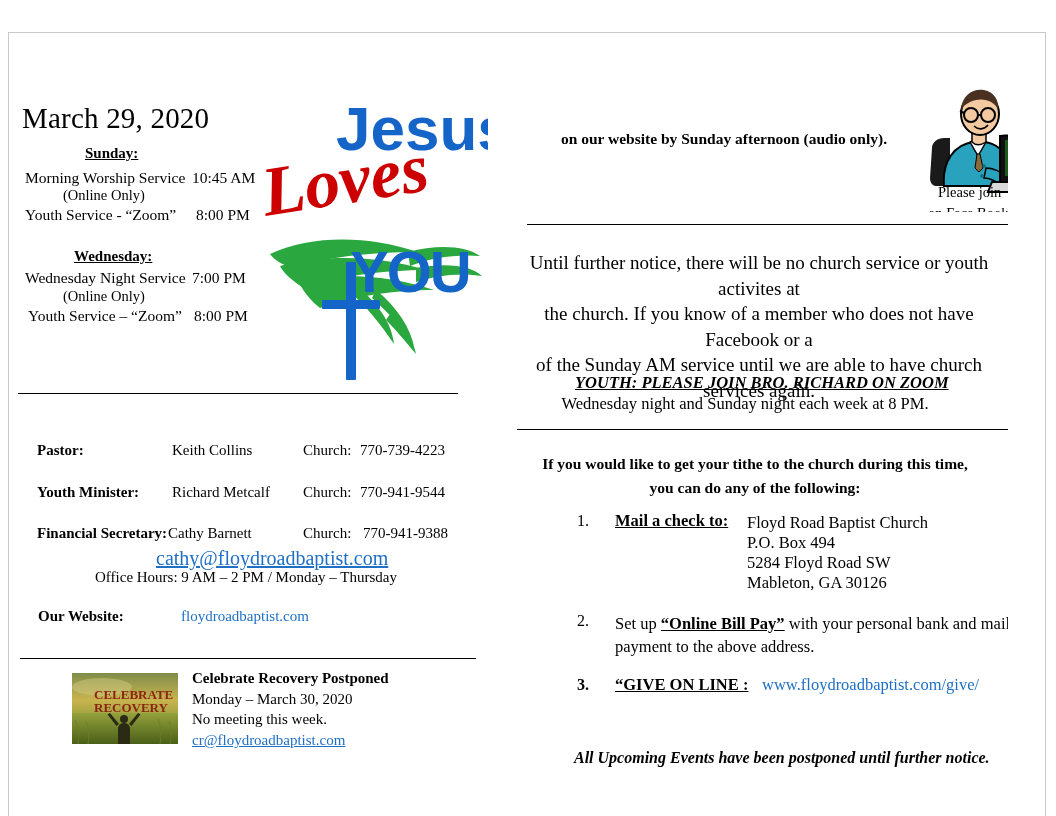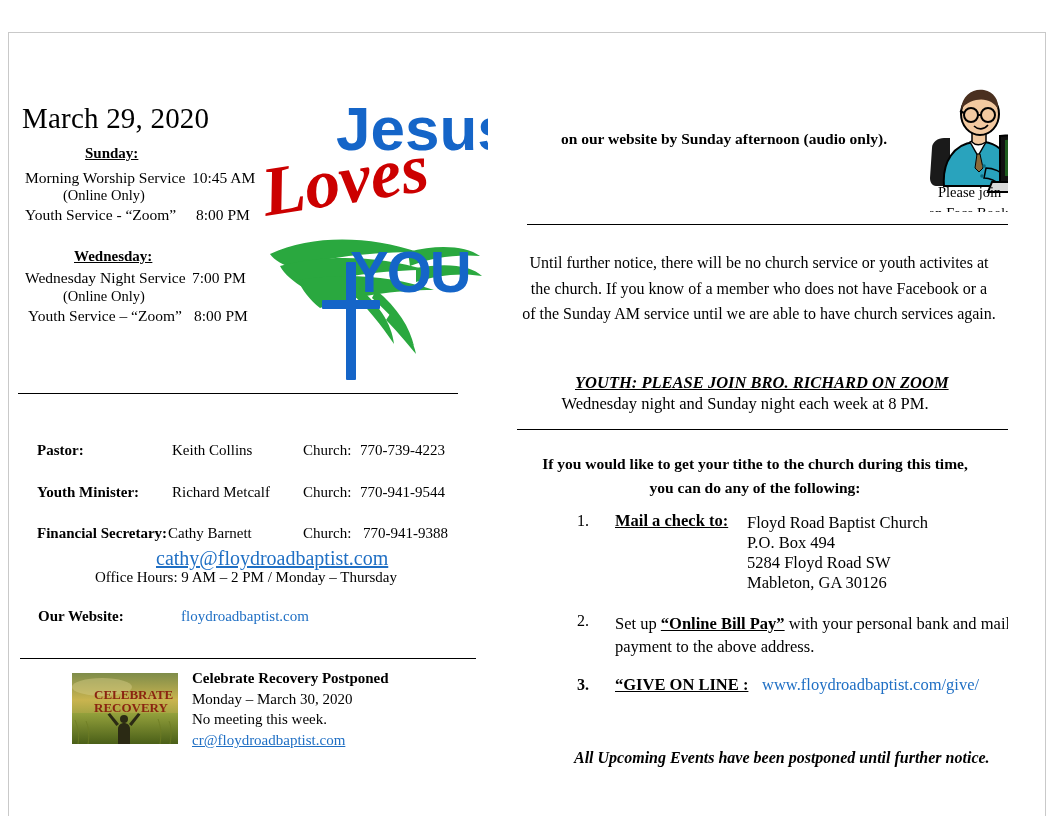--- a/index.html
+++ b/index.html
@@ -88,21 +88,21 @@
   .cr-title { font-weight: bold; }
 
   
   .rt-bold-center {
     font-weight: bold;
     font-size: 15.5px;
     text-align: center;
     line-height: 25px;
   }
   .rt-body {
-    font-size: 16px;
+    font-size: 19px;
     text-align: center;
     line-height: 25.5px;
   }
   .rt-head-italic {
     font-style: italic;
     font-weight: bold;
     text-decoration: underline;
     font-size: 16.5px;
     white-space: nowrap;
   }

